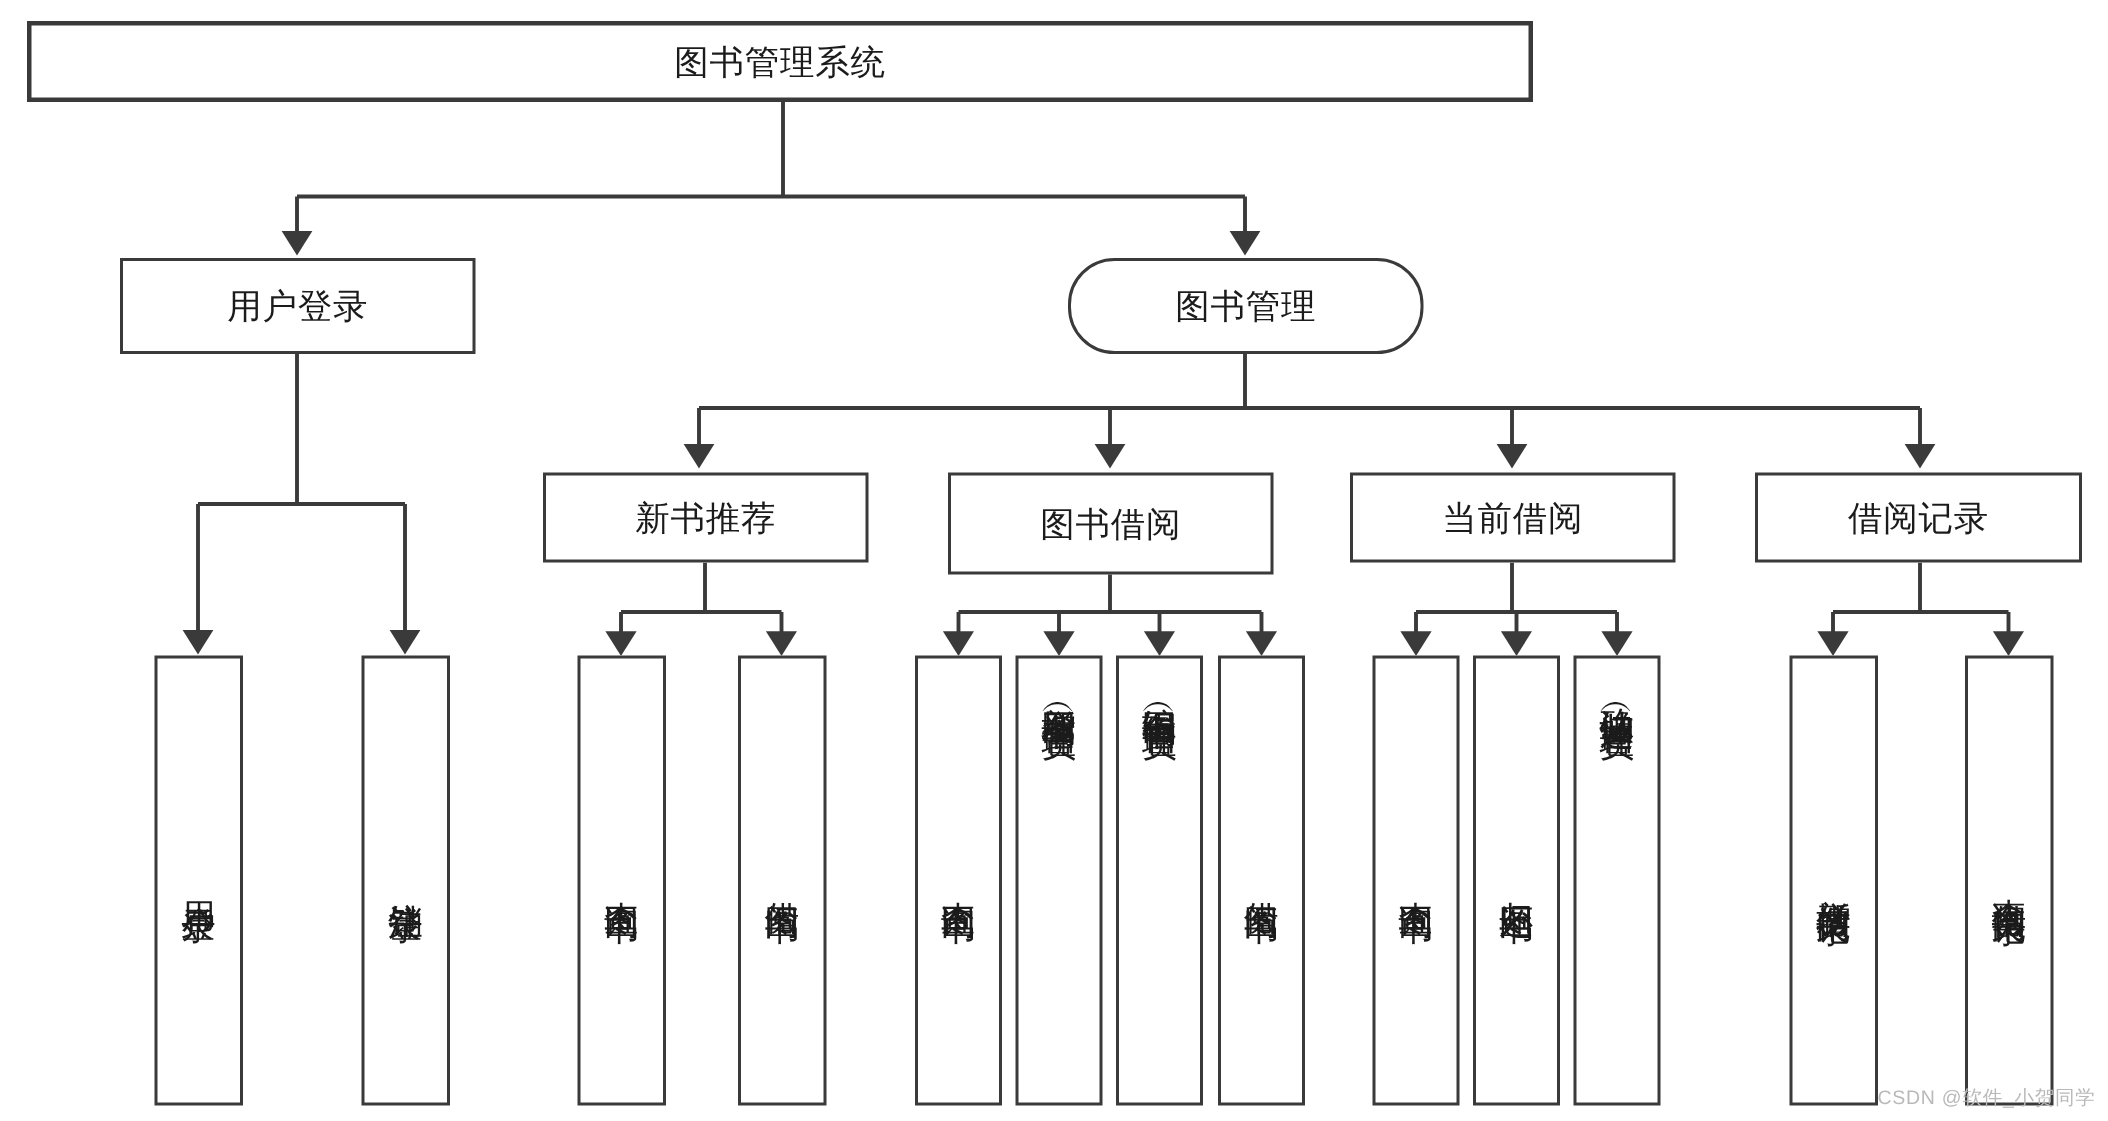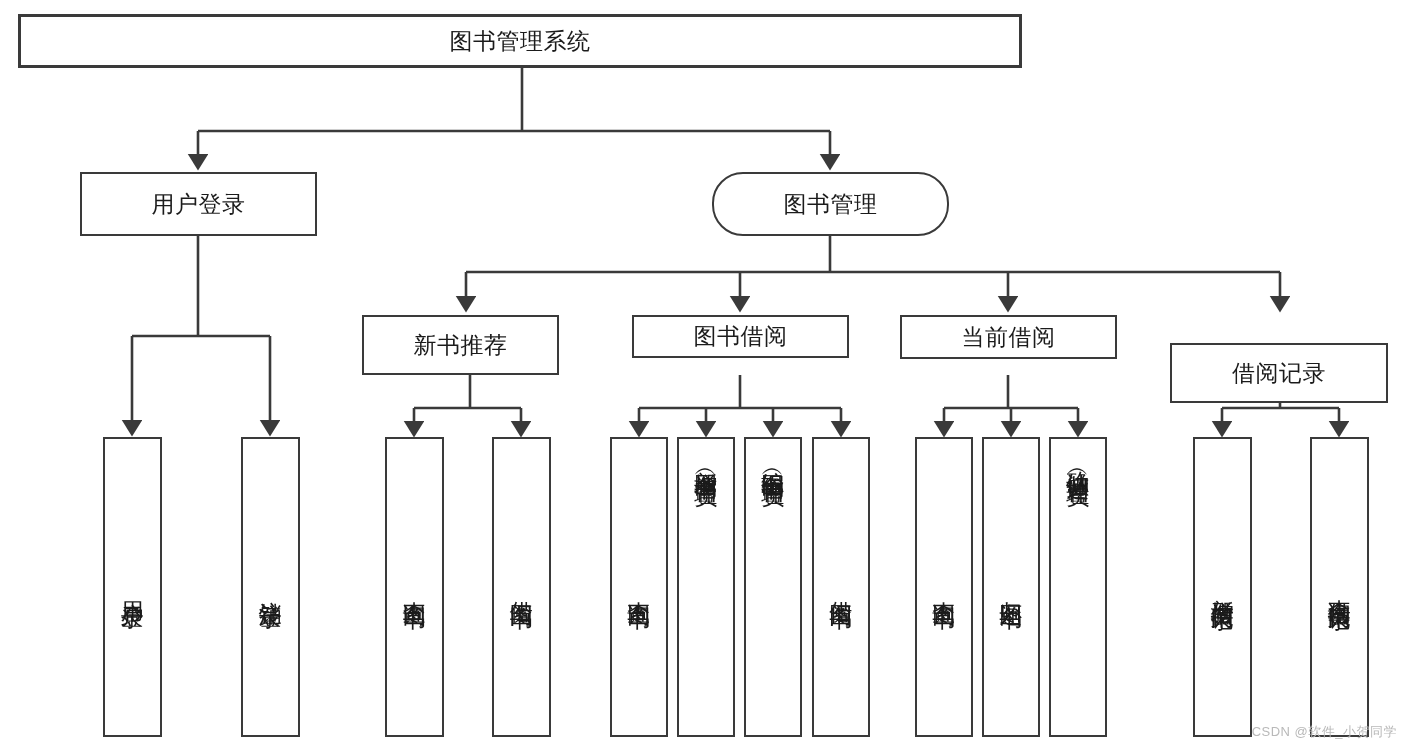--- a/index.html
+++ b/index.html
@@ -131,33 +131,33 @@
   </div>
 
   <div class="node" style="left:80px; top:172px; width:237px; height:64px;">
     <span class="node-label">用户登录</span>
   </div>
 
   <div class="node" style="left:712px; top:172px; width:237px; height:64px;border-radius:31px;">
     <span class="node-label">图书管理</span>
   </div>
 
-  <div class="node" style="left:362px; top:315px; width:197px; height:60px;">
+  <div class="node" style="left:362px; top:315px; width:217px; height:60px;">
     <span class="node-label">新书推荐</span>
   </div>
 
-  <div class="node" style="left:632px; top:315px; width:217px; height:43px;">
+  <div class="node" style="left:632px; top:315px; width:217px; height:68px;">
     <span class="node-label">图书借阅</span>
   </div>
 
-  <div class="node" style="left:900px; top:315px; width:217px; height:44px;">
+  <div class="node" style="left:900px; top:315px; width:217px; height:60px;">
     <span class="node-label">当前借阅</span>
   </div>
 
-  <div class="node" style="left:1170px; top:315px; width:218px; height:60px;margin-top:28px;">
+  <div class="node" style="left:1170px; top:315px; width:218px; height:60px;">
     <span class="node-label">借阅记录</span>
   </div>
 
   <div class="node leaf centered" style="left:103px; top:437px; width:59px; height:300px;">
     <span class="node-label">用户登录</span>
   </div>
 
   <div class="node leaf centered" style="left:241px; top:437px; width:59px; height:300px;">
     <span class="node-label">注销登录</span>
   </div>

